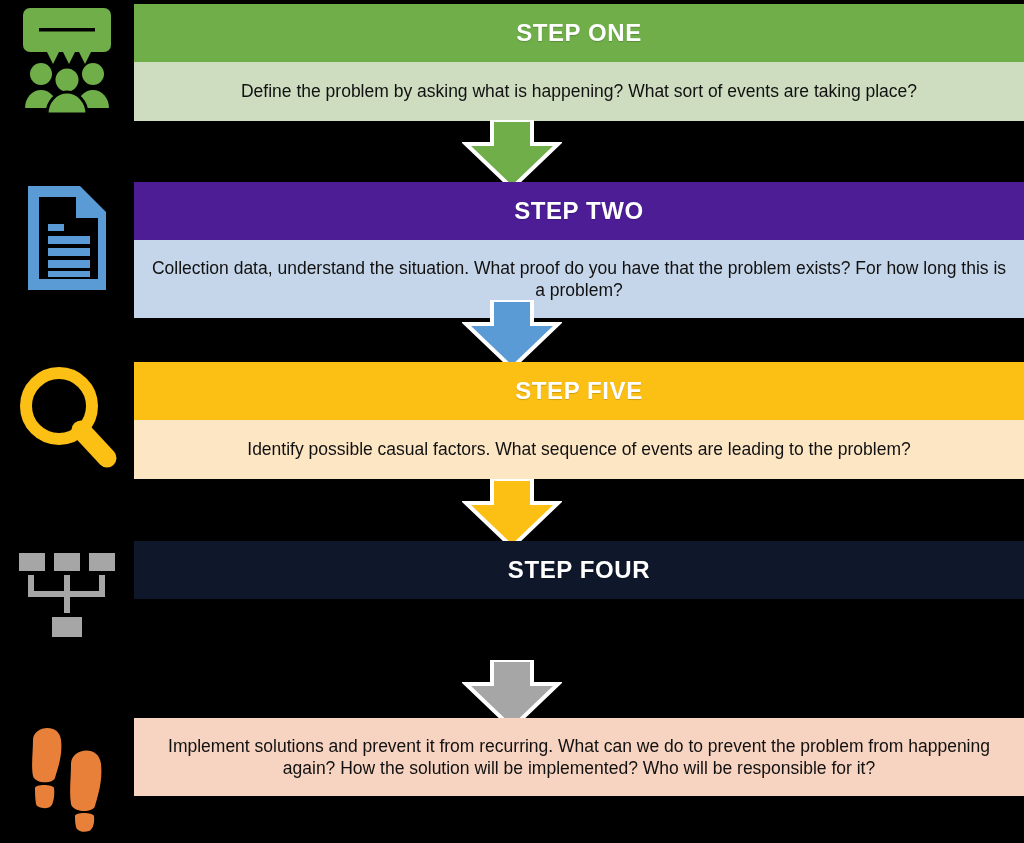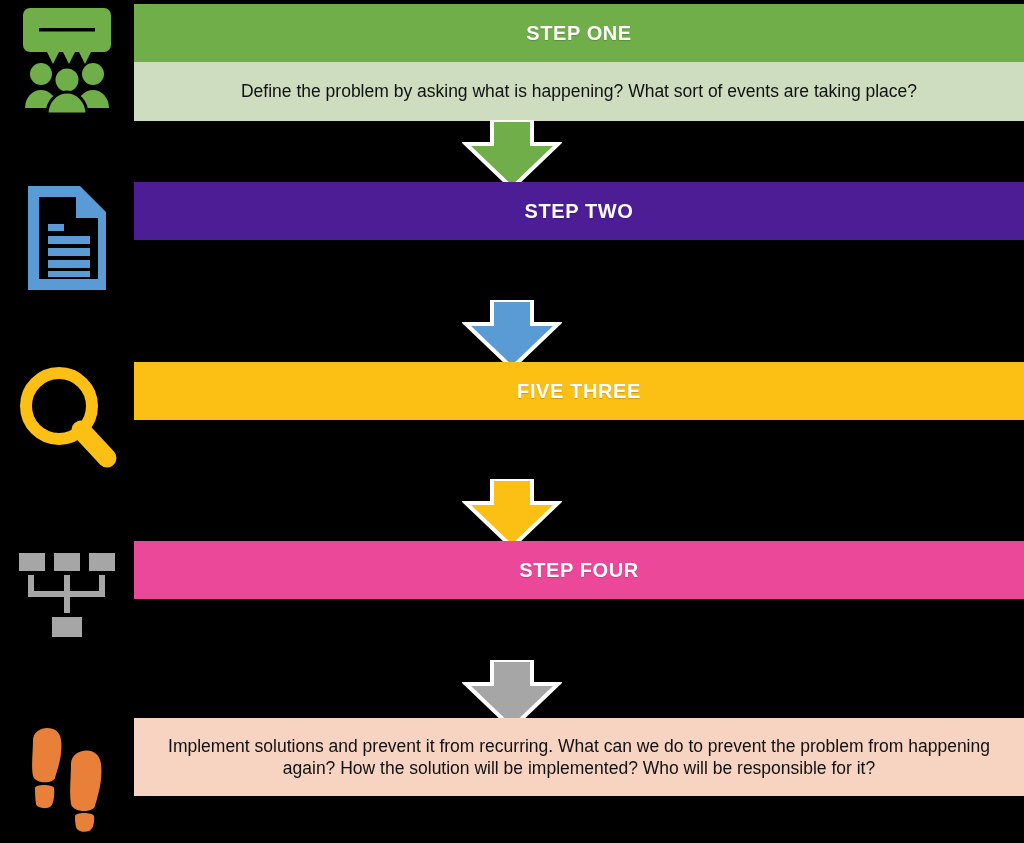--- a/index.html
+++ b/index.html
@@ -32,21 +32,21 @@
     display:flex;
     flex-direction:column;
   }
   .step-header {
     height:58px;
     display:flex;
     align-items:center;
     justify-content:center;
     color:#ffffff;
     font-weight:bold;
-    font-size:20px;
+    font-size:24px;
     letter-spacing:0.6px;
     text-shadow:0 1px 1px rgba(0,0,0,0.18);
   }
   .step-body {
     min-height:59px;
     display:flex;
     align-items:center;
     justify-content:center;
     text-align:center;
     color:#111111;
@@ -106,36 +106,38 @@
           <path d="M60 17 L74 31 H60 Z" fill="#5B9BD5"></path>
           <rect x="26" y="42" width="16" height="7" fill="#5B9BD5"></rect>
           <rect x="26" y="54" width="42" height="8" fill="#5B9BD5"></rect>
           <rect x="26" y="66" width="42" height="8" fill="#5B9BD5"></rect>
           <rect x="26" y="78" width="42" height="8" fill="#5B9BD5"></rect>
           <rect x="26" y="89" width="42" height="6" fill="#5B9BD5"></rect>
         </svg>
       </div>
       <div class="panel">
         <div class="step-header" style="background: #4c1d95;">STEP TWO</div>
+        <div class="step-body" style="background: rgb(197, 214, 234); height: 78px;">Collection data, understand the situation. What proof do you have that the problem exists? For how long this is a problem?</div>
       </div>
     </div>
     <div class="arrow-wrap" style="top: 300px;">
       <svg class="arrow-svg" width="100" height="70" viewBox="0 0 100 70">
         <path d="M30 0 L70 0 L70 24 L96 24 L50 68 L4 24 L30 24 Z" fill="#5B9BD5" stroke="#ffffff" stroke-width="4" stroke-linejoin="miter"></path>
       </svg>
     </div>
     <div class="step-row" style="top: 362px;">
       <div class="icon-cell">
         <svg class="icon-svg" width="104" height="108" viewBox="0 0 104 108">
           <circle cx="44" cy="44" r="33" fill="none" stroke="#FCBF14" stroke-width="12"></circle>
           <path d="M66 68 L92 96" stroke="#FCBF14" stroke-width="19" stroke-linecap="round"></path>
         </svg>
       </div>
       <div class="panel">
-        <div class="step-header" style="background: rgb(252, 191, 20);">FIVE THREE</div>
+        <div class="step-header" style="background: rgb(252, 191, 20);">STEP FIVE</div>
+        <div class="step-body" style="background: rgb(252, 230, 196); height: 59px;">Identify possible casual factors.  What sequence of events are leading to the problem?</div>
       </div>
     </div>
     <div class="arrow-wrap" style="top: 479px;">
       <svg class="arrow-svg" width="100" height="70" viewBox="0 0 100 70">
         <path d="M30 0 L70 0 L70 24 L96 24 L50 68 L4 24 L30 24 Z" fill="#FCBF14" stroke="#ffffff" stroke-width="4" stroke-linejoin="miter"></path>
       </svg>
     </div>
     <div class="step-row" style="top: 541px;">
       <div class="icon-cell">
         <svg class="icon-svg" width="104" height="104" viewBox="0 0 104 104">
@@ -143,21 +145,21 @@
           <rect x="39" y="12" width="26" height="18" fill="#A6A6A6"></rect>
           <rect x="74" y="12" width="26" height="18" fill="#A6A6A6"></rect>
           <rect x="13" y="34" width="6" height="22" fill="#A6A6A6"></rect>
           <rect x="84" y="34" width="6" height="22" fill="#A6A6A6"></rect>
           <rect x="13" y="50" width="77" height="6" fill="#A6A6A6"></rect>
           <rect x="49" y="34" width="6" height="38" fill="#A6A6A6"></rect>
           <rect x="37" y="76" width="30" height="20" fill="#A6A6A6"></rect>
         </svg>
       </div>
       <div class="panel">
-        <div class="step-header" style="background: #ec4899;">STEP FOUR</div>
+        <div class="step-header" style="background: #0f172a;">STEP FOUR</div>
       </div>
     </div>
     <div class="arrow-wrap" style="top: 660px;">
       <svg class="arrow-svg" width="100" height="70" viewBox="0 0 100 70">
         <path d="M30 0 L70 0 L70 24 L96 24 L50 68 L4 24 L30 24 Z" fill="#A6A6A6" stroke="#ffffff" stroke-width="4" stroke-linejoin="miter"></path>
       </svg>
     </div>
     <div class="step-row" style="top: 718px;">
       <div class="icon-cell">
         <svg class="icon-svg" width="96" height="116" viewBox="0 0 96 116">

